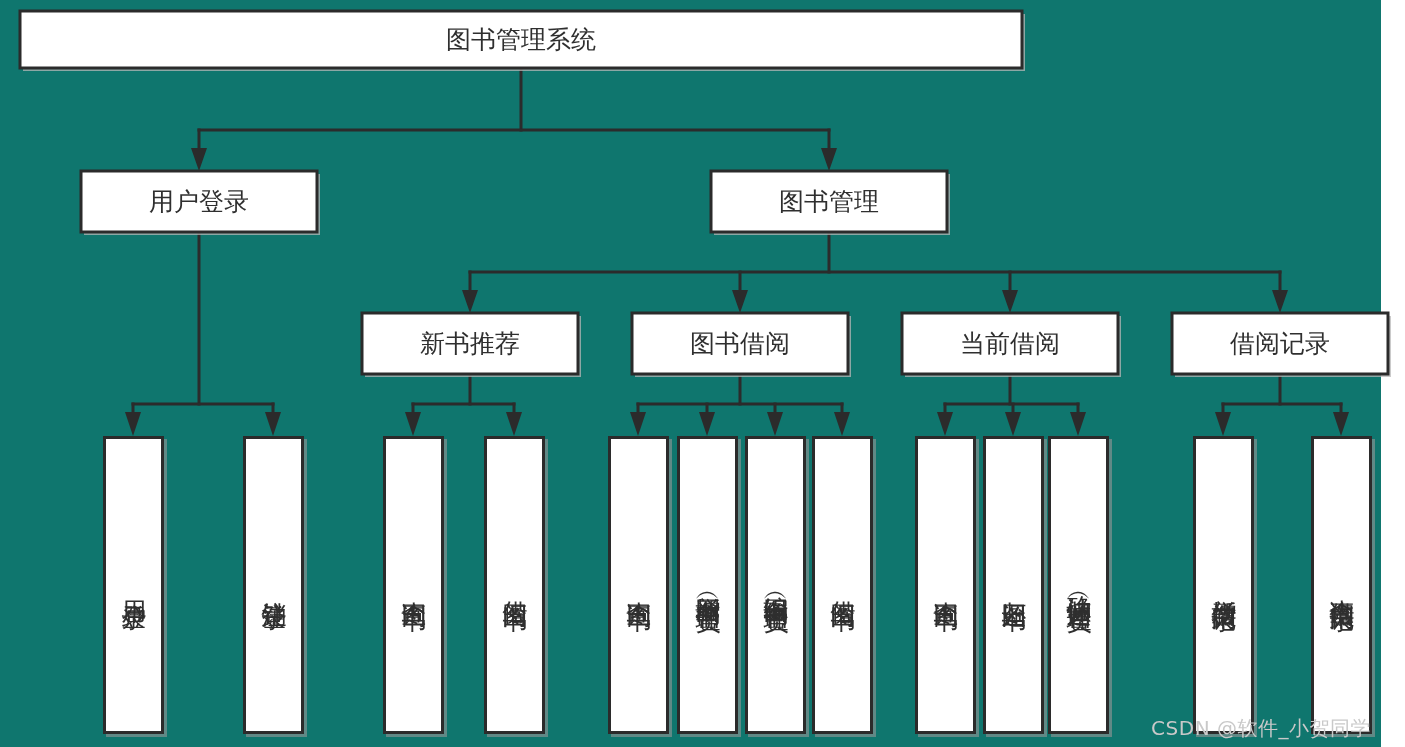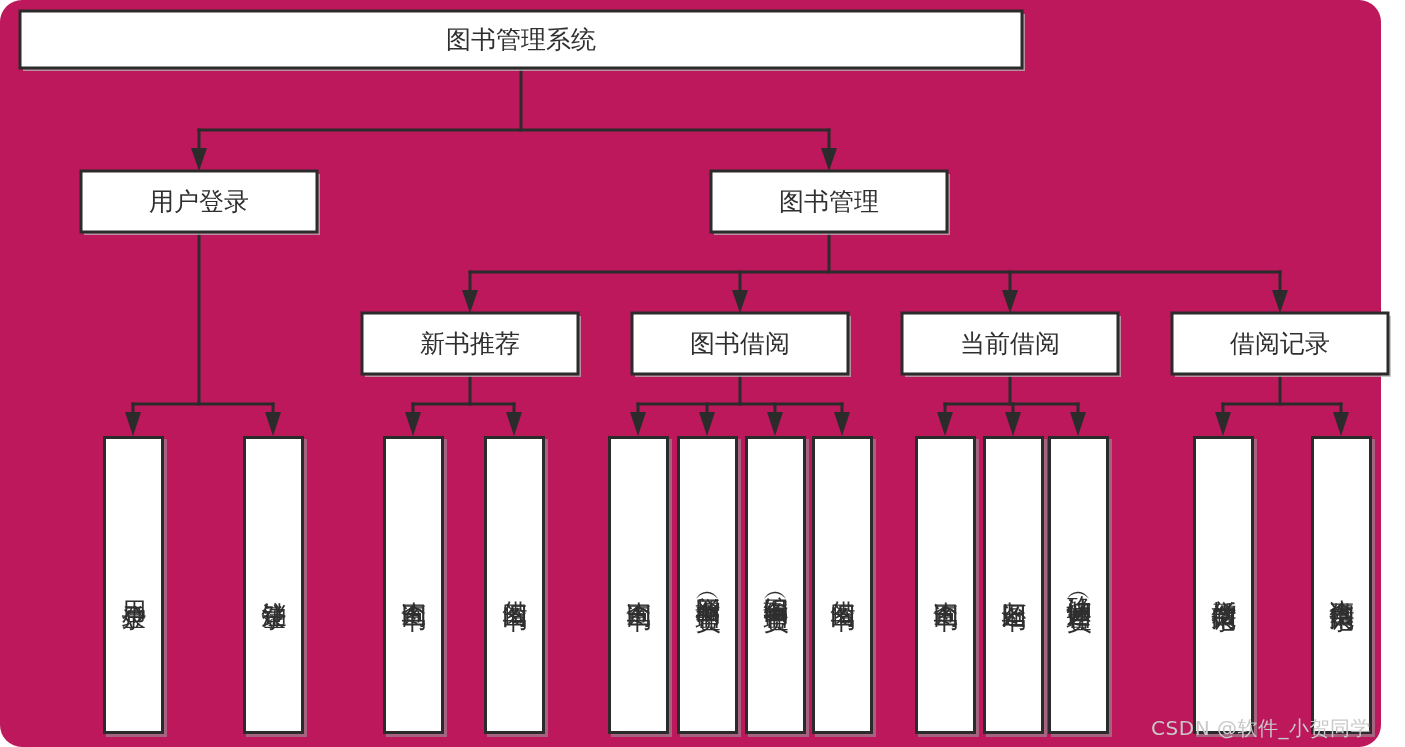--- a/index.html
+++ b/index.html
@@ -10,22 +10,21 @@
   body {
     width: 1405px;
     height: 747px;
     font-family: "DejaVu Sans", "Liberation Sans", sans-serif;
     overflow: hidden;
   }
   #diagram-root {
     position: relative;
     width: 1381px;
     height: 747px;
-    background: #be185d;
-    border-radius: 22px;
+    background: #0f766e;
   }
   svg#flow {
     position: absolute;
     left: 0;
     top: 0;
     width: 1405px;
     height: 747px;
   }
   .node-rect {
     fill: #ffffff;

